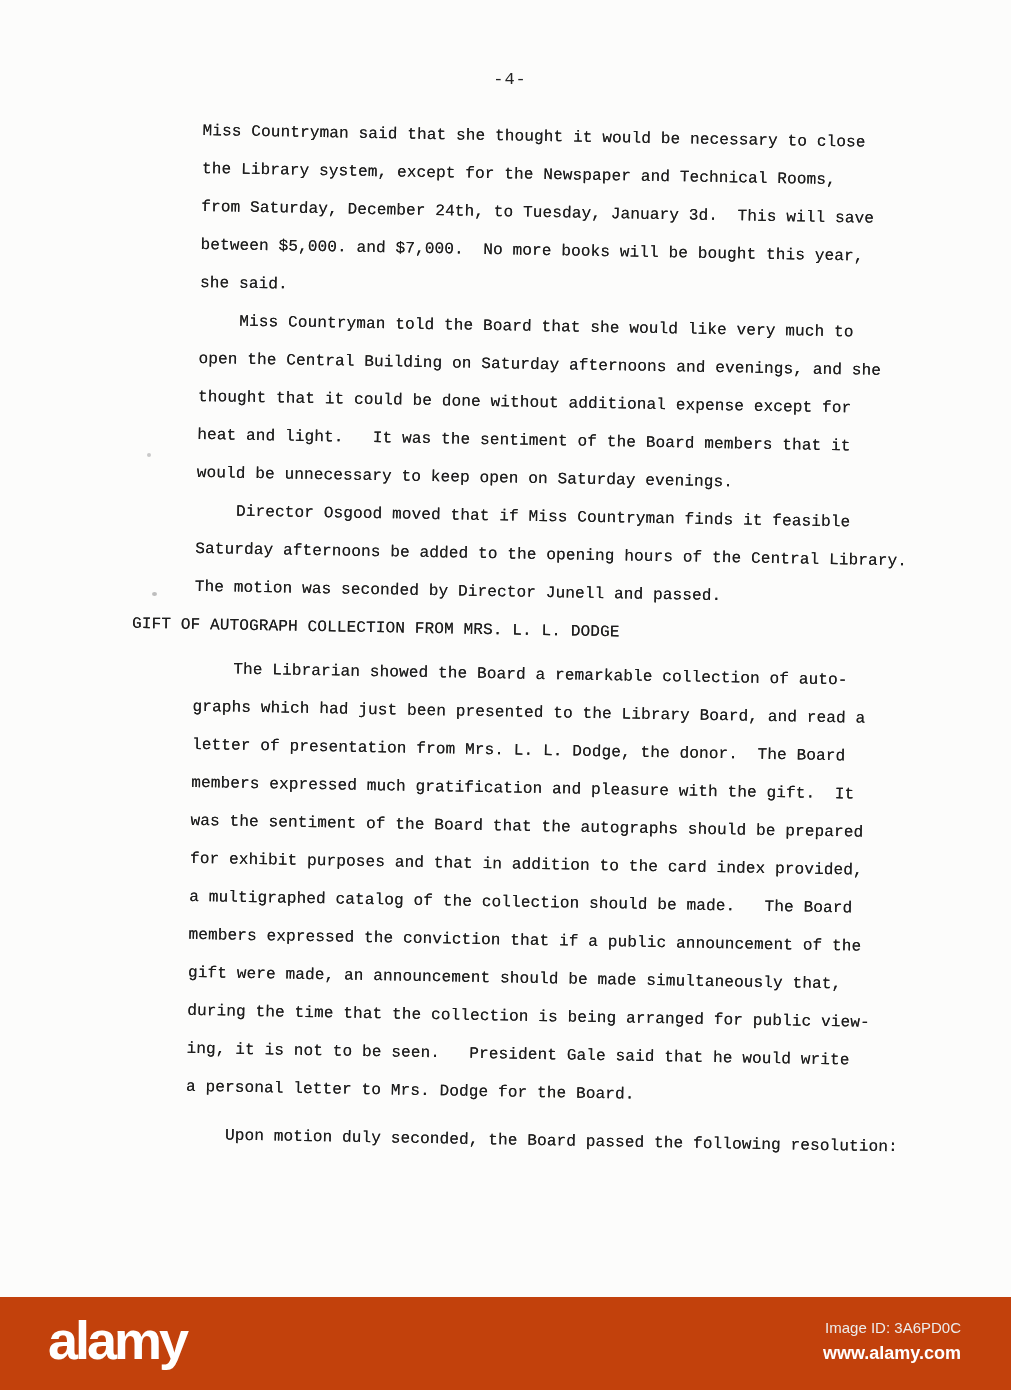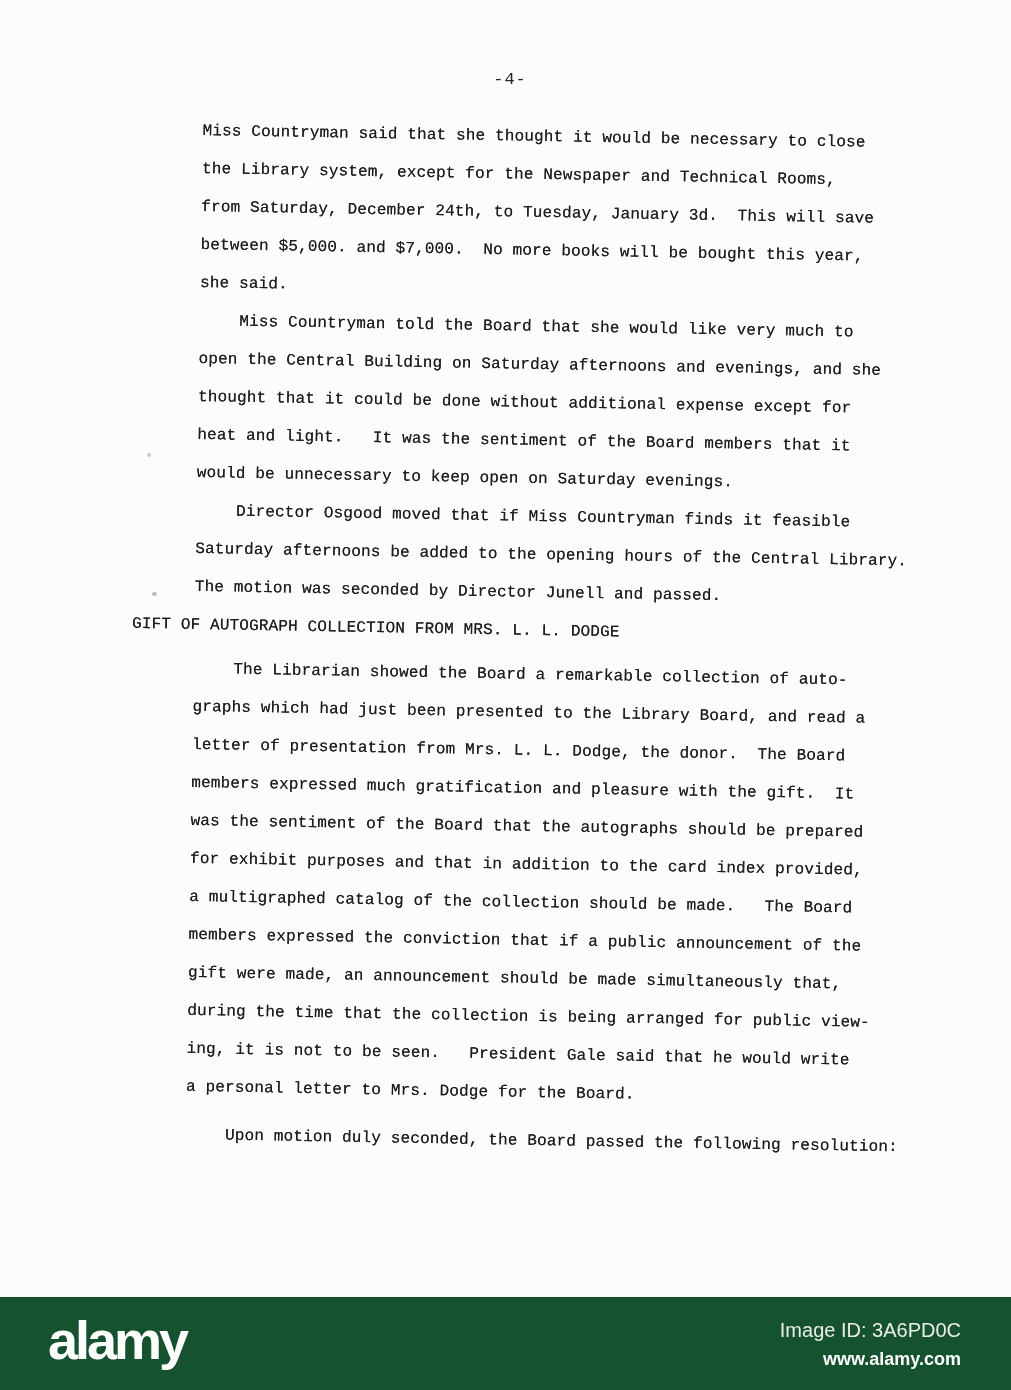--- a/index.html
+++ b/index.html
@@ -45,42 +45,42 @@
     position: absolute;
     border-radius: 50%;
     background: #c9c9c9;
   }
   .watermark-bar {
     position: absolute;
     left: 0;
     top: 1297px;
     width: 1011px;
     height: 93px;
-    background: #14532d;
+    background: #c2410c;
     font-family: "Liberation Sans", "DejaVu Sans", sans-serif;
   }
   .brand {
     position: absolute;
     left: 48px;
     top: 16px;
     color: #ffffff;
     font-weight: bold;
     font-size: 54px;
     line-height: 1;
     letter-spacing: -3px;
   }
   .wm-right {
     position: absolute;
     right: 50px;
     top: 22px;
     text-align: right;
     color: #ffffff;
   }
   .wm-id {
-    font-size: 20px;
+    font-size: 15px;
     color: #ececec;
     margin-bottom: 7px;
   }
   .wm-url {
     font-size: 18px;
     font-weight: bold;
     margin-left: 24px;
   }
 </style>
 </head>

